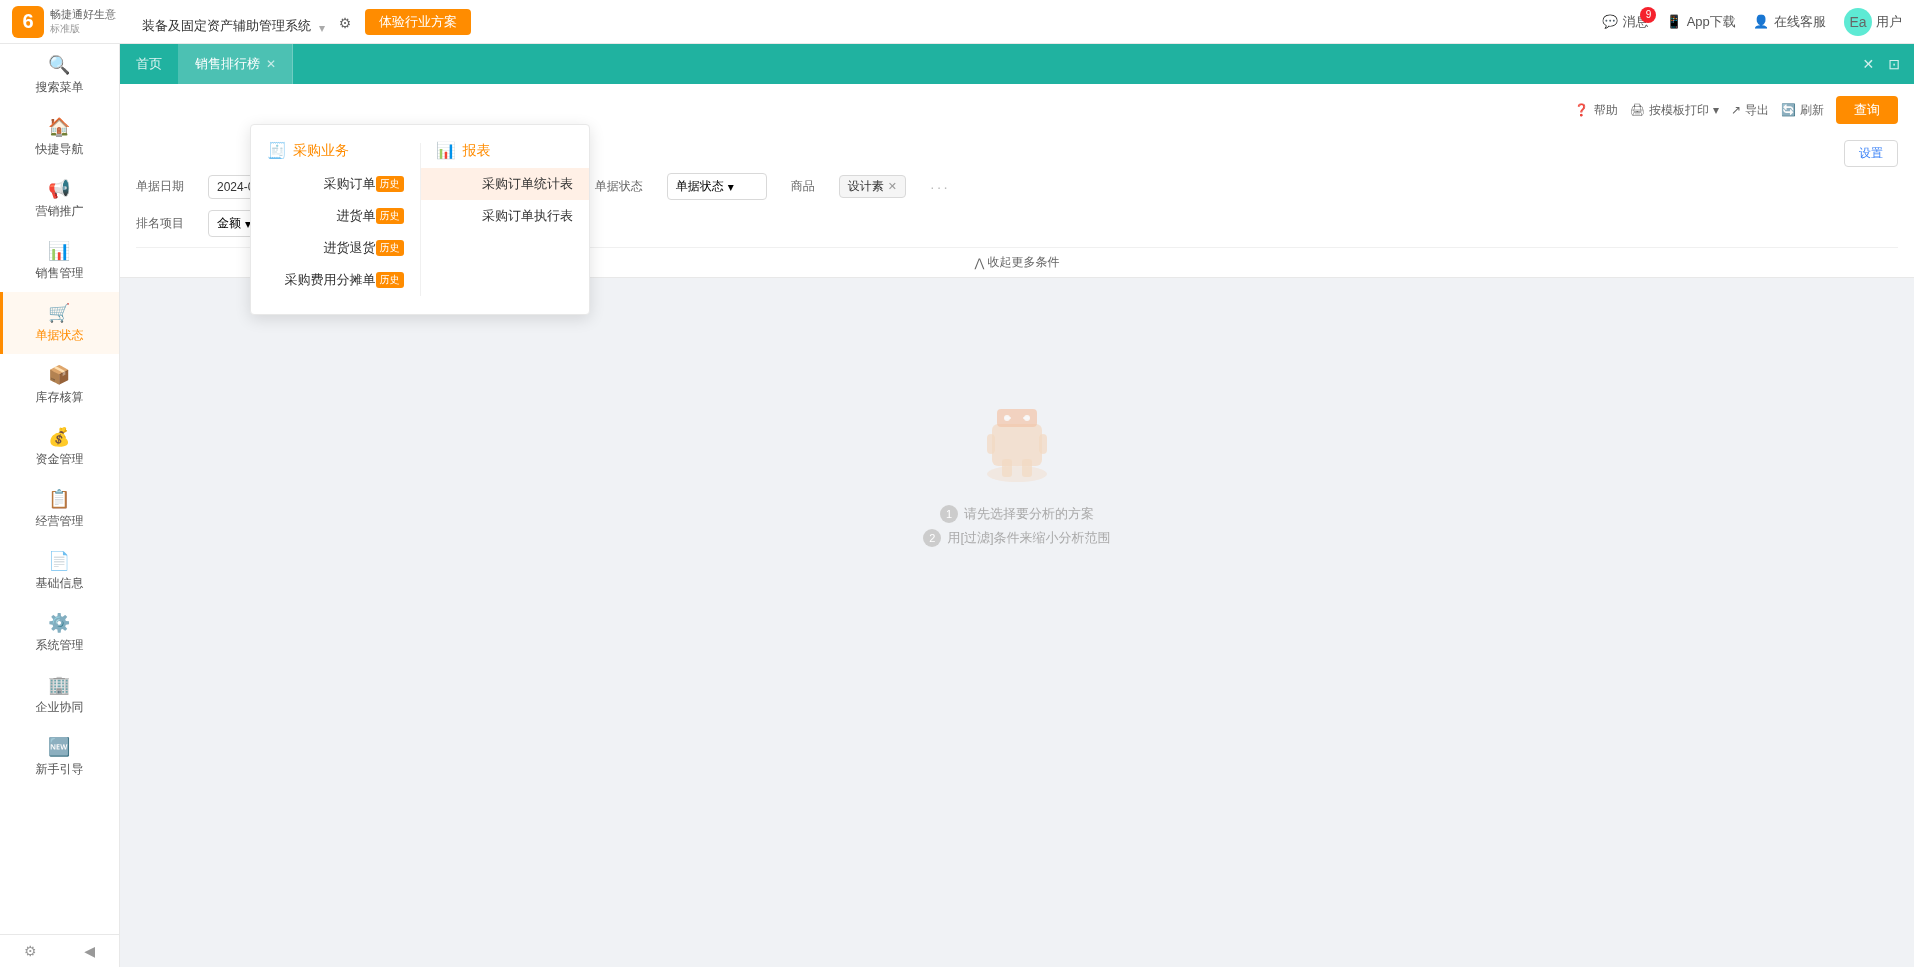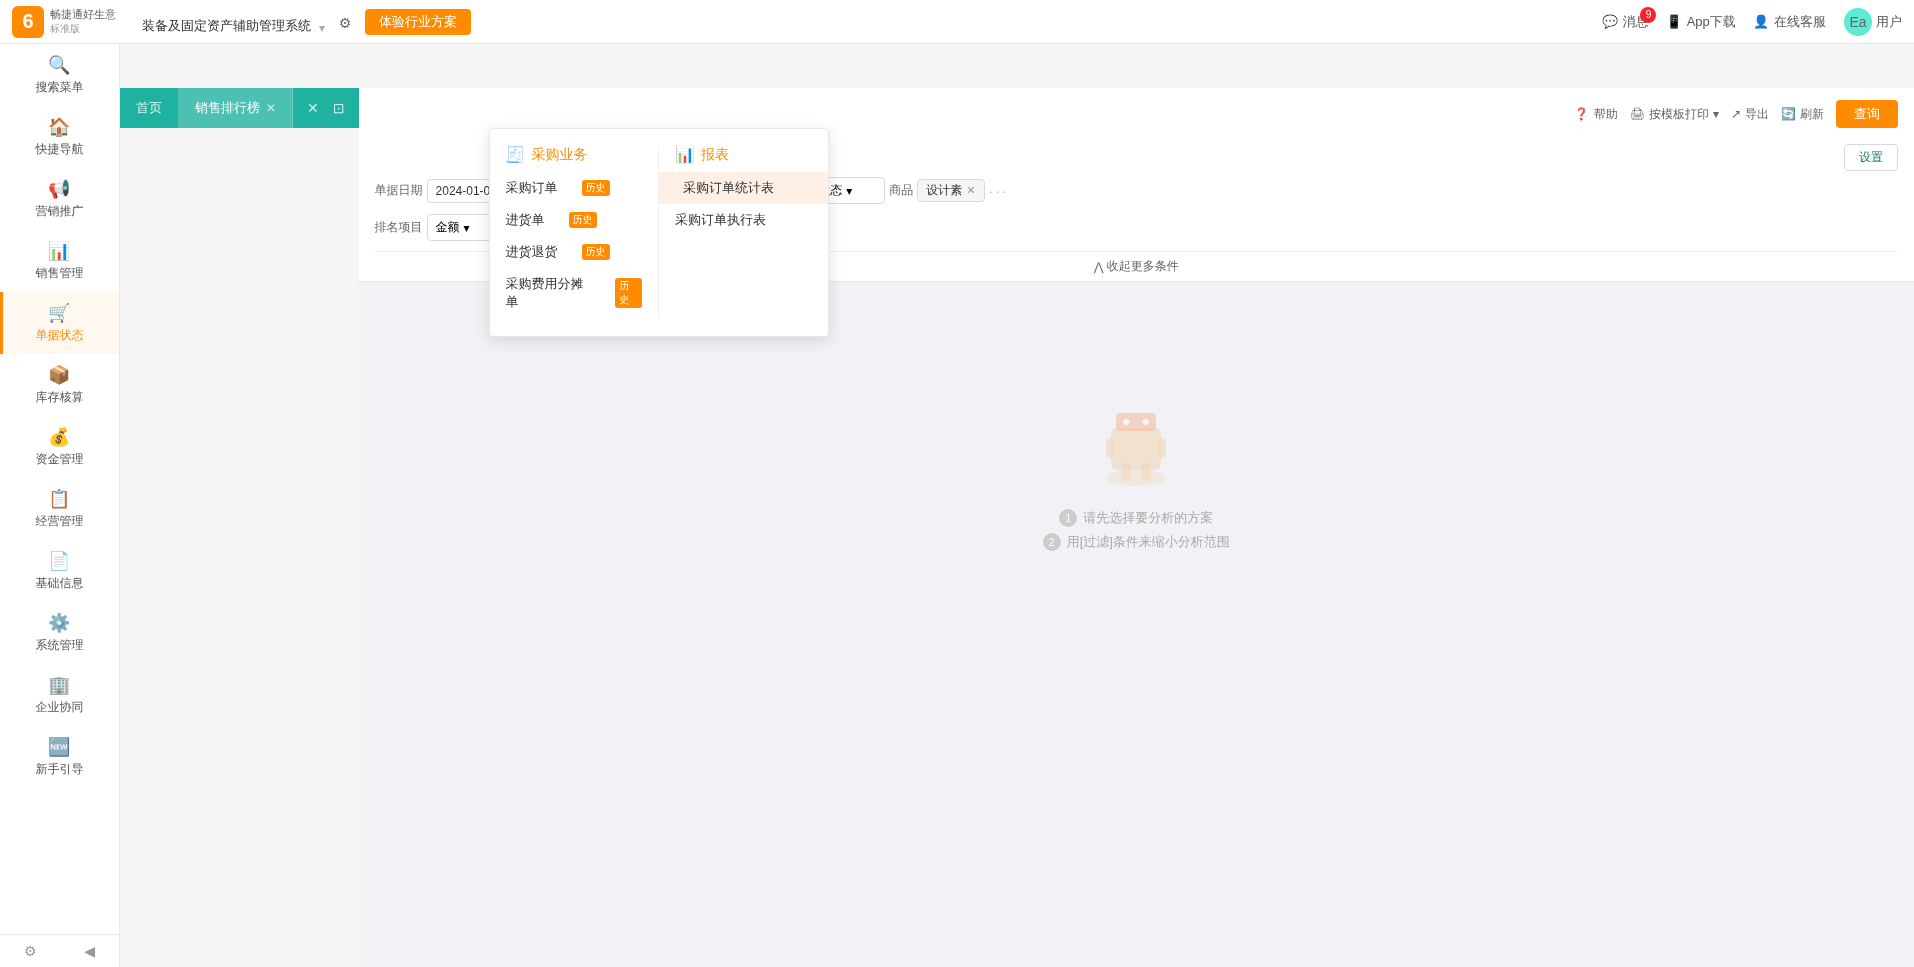--- a/index.html
+++ b/index.html
@@ -124,24 +124,23 @@
       justify-content: space-around;
     }
     .sidebar-bottom-btn {
       font-size: 14px; color: #999; cursor: pointer;
     }
 
     
     .content-area {
       flex: 1;
       display: flex;
-      flex-direction: row;
+      flex-direction: column;
       overflow: hidden;
       position: relative;
-      margin-top: 44px;
     }
 
     
     .tab-bar {
       height: 40px;
       background: #20b2a0;
       display: flex;
       align-items: stretch;
       padding-left: 0;
       flex-shrink: 0;
@@ -204,28 +203,28 @@
       display: flex; align-items: center; gap: 4px;
       cursor: pointer;
     }
     .query-btn {
       background: #ff8c00; color: white;
       border: none; padding: 5px 18px;
       border-radius: 4px; font-size: 13px;
       cursor: pointer;
     }
     .set-btn {
-      background: #fff; color: #0f766e;
+      background: #fff; color: #3b82f6;
       border: 1px solid #d9d9d9; padding: 4px 14px;
       border-radius: 4px; font-size: 12px;
       cursor: pointer; margin-top: 4px;
     }
     .filter-row {
       display: flex; align-items: center;
-      gap: 4px; margin-bottom: 10px;
+      gap: 24px; margin-bottom: 10px;
       flex-wrap: wrap;
     }
     .filter-label { font-size: 12px; color: #666; white-space: nowrap; }
     .filter-select {
       border: 1px solid #d9d9d9; border-radius: 4px;
       padding: 4px 8px; font-size: 12px;
       display: flex; align-items: center; gap: 4px;
       min-width: 100px; cursor: pointer;
       background: #fff;
     }
@@ -303,21 +302,22 @@
       font-size: 16px;
     }
     .dropdown-divider-v {
       width: 1px; background: #f0f0f0; margin: 8px 0;
     }
     .dropdown-menu-item {
       display: flex; align-items: center;
       padding: 7px 16px;
       font-size: 13px; color: #333;
       cursor: pointer;
-      gap: 24px;
+      gap: 0;
+      justify-content: flex-end;
     }
     .history-badge {
       background: #ff8c00; color: white;
       border-radius: 3px; font-size: 10px;
       padding: 1px 4px;
     }
     .active-menu-item { background: #fff0e6; padding-left: 24px; }
   </style>
 </head>
 <body>

